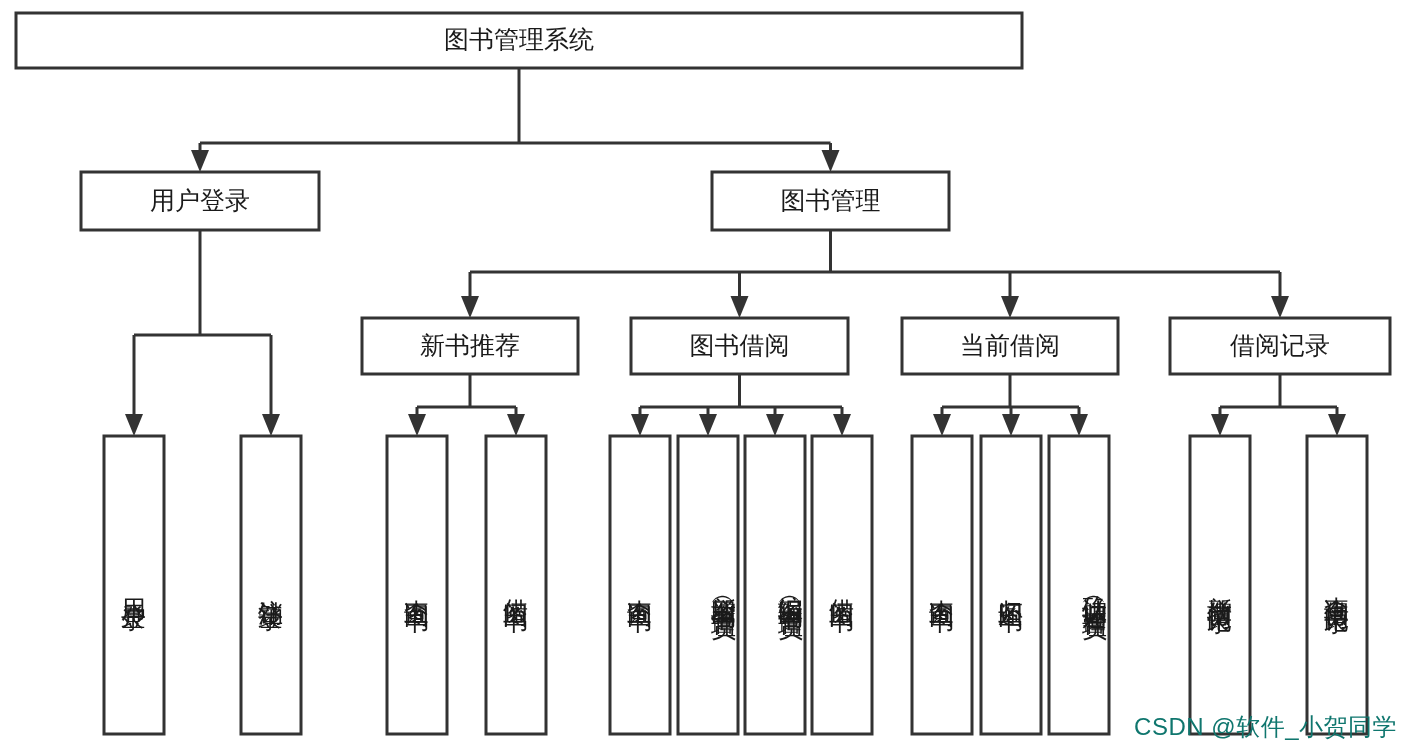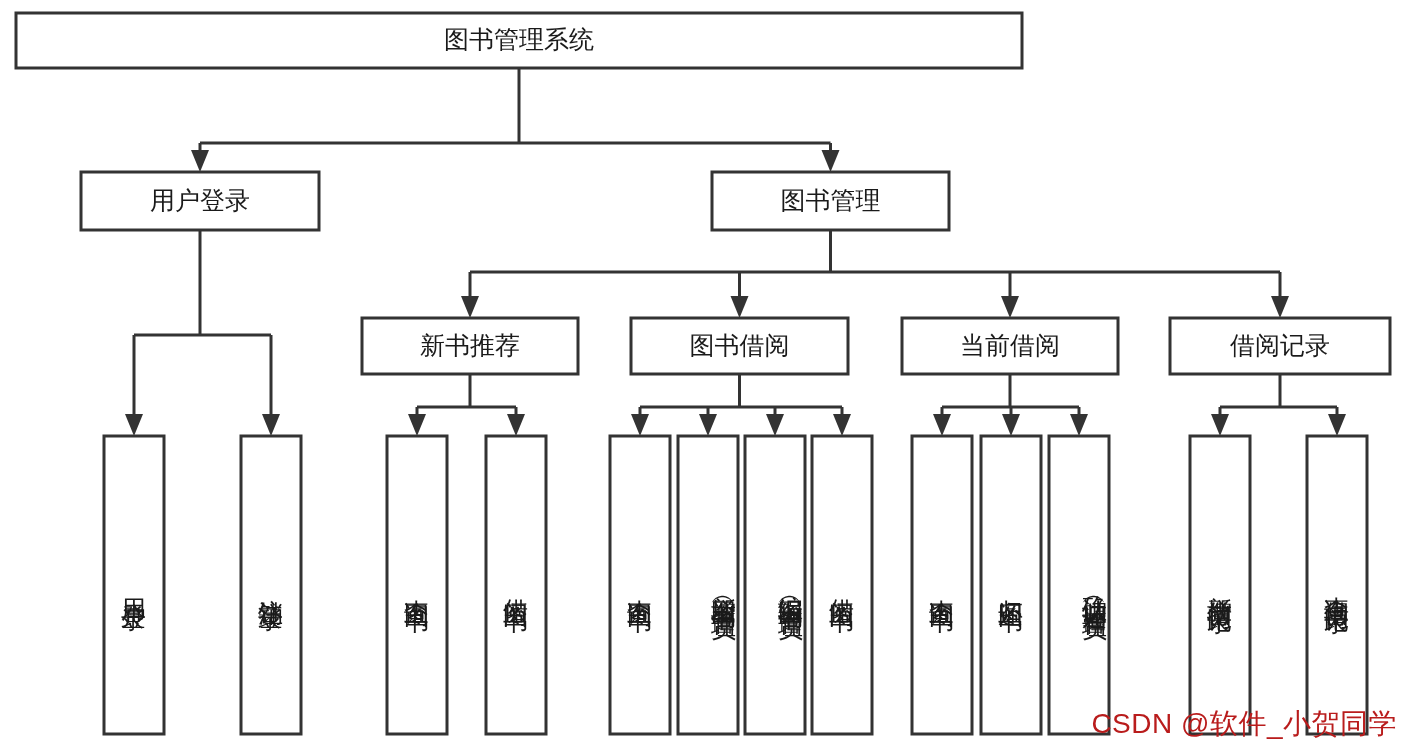--- a/index.html
+++ b/index.html
@@ -59,22 +59,22 @@
     pointer-events: none;
   }
   .leaf-label.centered {
     align-items: center;
   }
   .watermark {
     position: absolute;
     right: 8px;
     bottom: 4px;
     font-family: "Liberation Sans", "DejaVu Sans", sans-serif;
-    font-size: 28px;
-    color: #b91c1c;
+    font-size: 24px;
+    color: #0f766e;
     letter-spacing: 0.5px;
     white-space: nowrap;
   }
 </style>
 </head>
 <body>
 
 <div id="page">
 
   <svg id="diagram" viewBox="0 0 1405 747">

